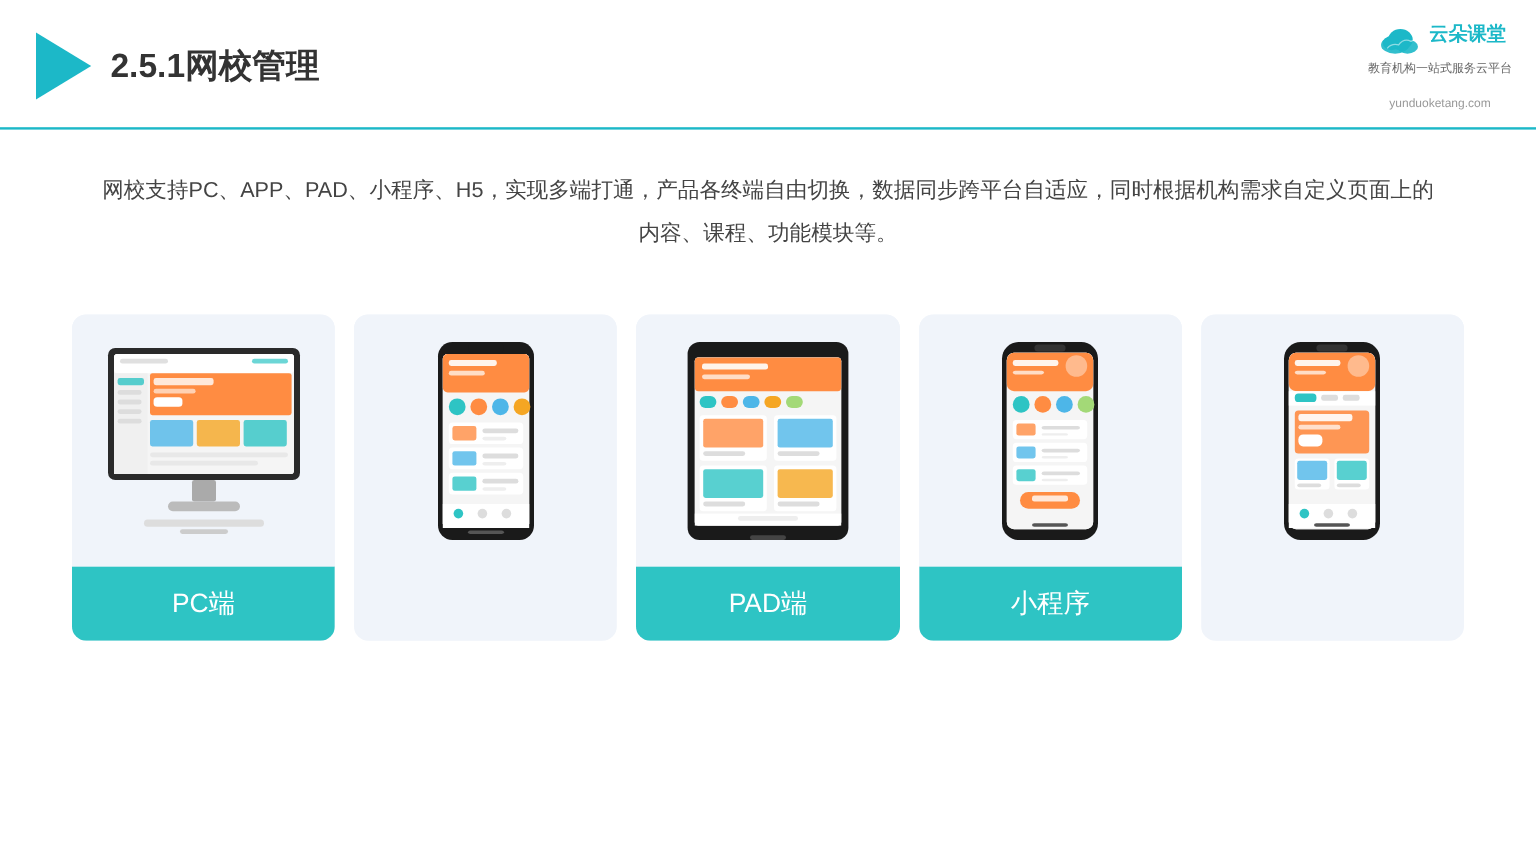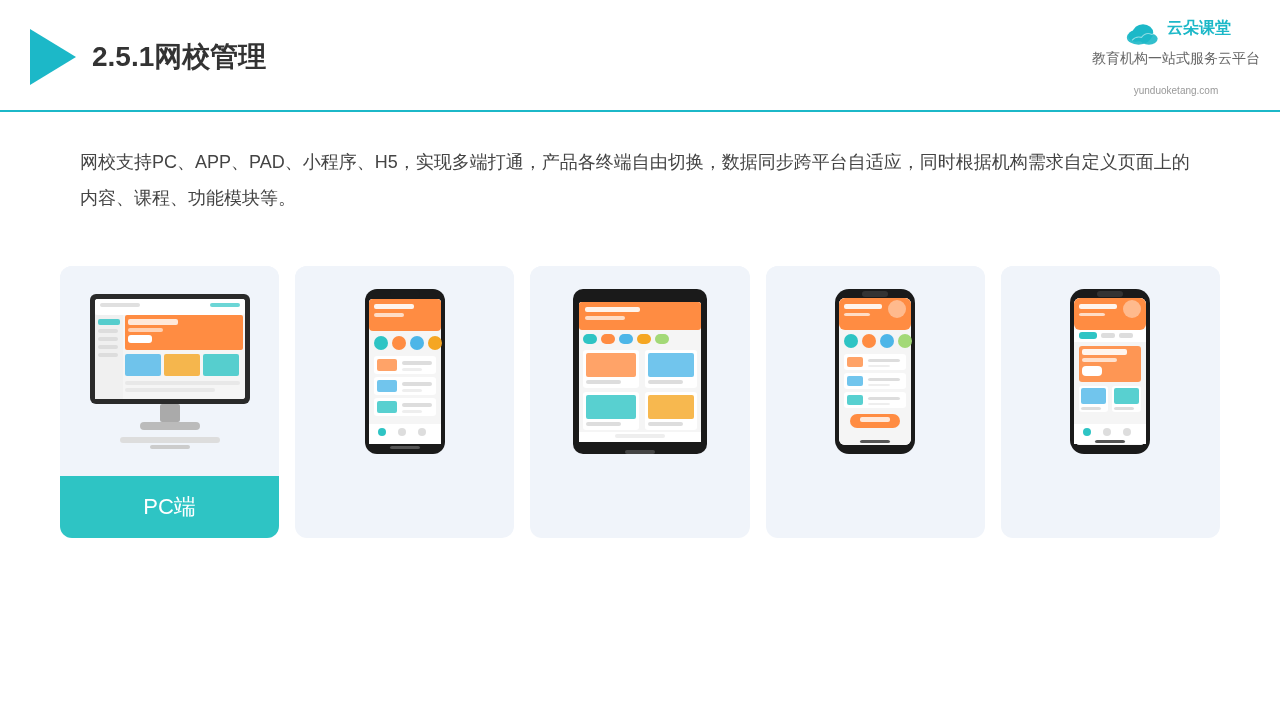--- a/index.html
+++ b/index.html
@@ -50,38 +50,39 @@
     .cloud-icon {
       width: 44px;
       height: 30px;
     }
     .brand-name {
       font-size: 16px;
       color: #1cb8c8;
       font-weight: bold;
     }
     .brand-sub {
-      font-size: 14px;
+      font-size: 10px;
       color: #666;
       margin-top: 2px;
       text-align: right;
       font-family: Liberation Mono, monospace;
     }
     .brand-url {
       font-size: 10px;
       color: #999;
       margin-top: 17px;
     }
 
     
     .description {
       padding: 32px 80px 20px 80px;
       font-size: 18px;
       color: #444;
       line-height: 2.0;
+      text-align: center;
     }
 
     
     .cards-container {
       display: flex;
       justify-content: center;
       gap: 16px;
       padding: 20px 60px;
       margin-top: 10px;
     }
@@ -280,20 +281,21 @@
         <rect x="21" y="111" width="50" height="24" rx="2" fill="#2ec4c4" opacity="0.8"></rect>
         <rect x="21" y="138" width="35" height="4" rx="2" fill="#ddd"></rect>
         <rect x="80" y="108" width="52" height="38" rx="3" fill="#fff"></rect>
         <rect x="83" y="111" width="46" height="24" rx="2" fill="#f5a623" opacity="0.8"></rect>
         <rect x="83" y="138" width="35" height="4" rx="2" fill="#ddd"></rect>
 
         <rect x="14" y="148" width="122" height="10" rx="0" fill="#fff"></rect>
         <rect x="50" y="150" width="50" height="4" rx="2" fill="#eee"></rect>
       </svg>
     </div>
+    <div class="card-label">PAD端</div>
   </div>
 
   <div class="card">
     <div class="card-image-area">
       <svg class="phone-frame" viewBox="0 0 90 175" xmlns="http://www.w3.org/2000/svg">
 
         <rect x="5" y="5" width="80" height="165" rx="14" ry="14" fill="#1a1a1a"></rect>
         <rect x="9" y="14" width="72" height="147" rx="6" ry="6" fill="#fff"></rect>
 
         <rect x="32" y="7" width="26" height="6" rx="3" fill="#333"></rect>
@@ -323,20 +325,21 @@
         <rect x="17" y="111" width="16" height="10" rx="2" fill="#2ec4c4" opacity="0.8"></rect>
         <rect x="38" y="113" width="32" height="3" rx="2" fill="#ddd"></rect>
         <rect x="38" y="119" width="22" height="2" rx="2" fill="#eee"></rect>
 
         <rect x="20" y="130" width="50" height="14" rx="7" fill="#ff8c42"></rect>
         <rect x="30" y="133" width="30" height="5" rx="2" fill="rgba(255,255,255,0.8)"></rect>
 
         <rect x="30" y="156" width="30" height="3" rx="2" fill="#555"></rect>
       </svg>
     </div>
+    <div class="card-label">小程序</div>
   </div>
 
   <div class="card">
     <div class="card-image-area">
       <svg class="phone-frame" viewBox="0 0 90 175" xmlns="http://www.w3.org/2000/svg">
 
         <rect x="5" y="5" width="80" height="165" rx="14" ry="14" fill="#1a1a1a"></rect>
         <rect x="9" y="14" width="72" height="147" rx="6" ry="6" fill="#fff"></rect>
 
         <rect x="32" y="7" width="26" height="6" rx="3" fill="#333"></rect>

